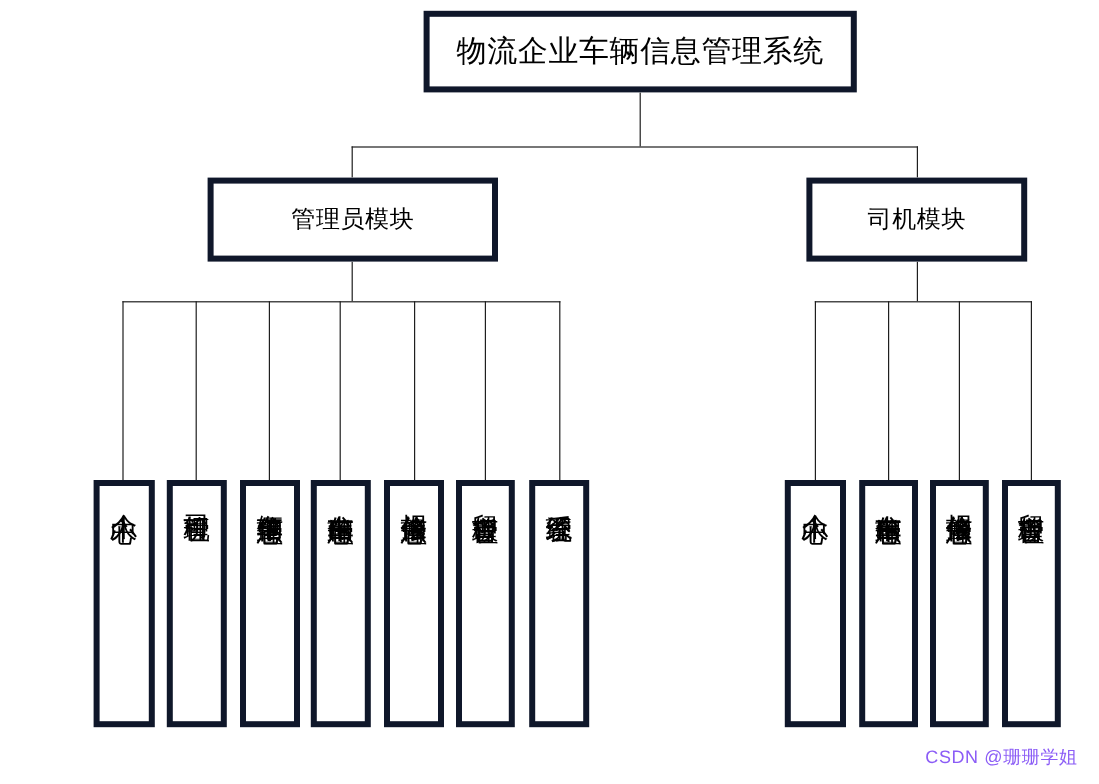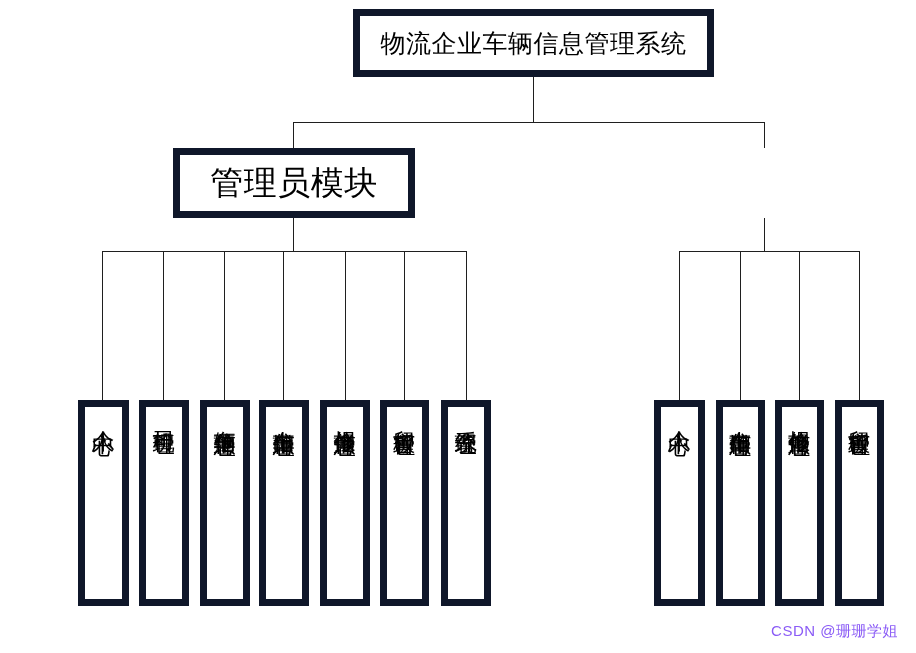--- a/index.html
+++ b/index.html
@@ -15,21 +15,21 @@
     width: 916px;
     height: 653px;
     background: #ffffff;
     overflow: hidden;
   }
 
   
   .node {
     position: absolute;
     box-sizing: border-box;
-    border: 7px solid #0f172a;
+    border: 5px solid #0f172a;
     background: #ffffff;
     display: flex;
     align-items: center;
     justify-content: center;
   }
 
   .node-label {
     color: #000000;
     line-height: 1.12;
     white-space: nowrap;
@@ -43,21 +43,21 @@
     width: 361px;
     height: 68px;
   }
   #node-root .node-label {
     font-size: 25px;
     letter-spacing: 0.5px;
   }
 
   
   .module-node .node-label {
-    font-size: 33px;
+    font-size: 20px;
     letter-spacing: 0.5px;
   }
   #node-admin {
     left: 173px;
     top: 148px;
     width: 242px;
     height: 70px;
   }
   #node-driver {
     left: 672px;
@@ -134,20 +134,23 @@
   <div class="conn-v" style="left:799px; top:251px; height:149px;"></div>
   <div class="conn-v" style="left:859px; top:251px; height:149px;"></div>
 
   <div class="node" id="node-root">
     <span class="node-label">物流企业车辆信息管理系统</span>
   </div>
 
   <div class="node module-node" id="node-admin">
     <span class="node-label">管理员模块</span>
   </div>
+  <div class="node module-node" id="node-driver">
+    <span class="node-label">司机模块</span>
+  </div>
 
   <div class="node leaf-node" style="left:78px; width:51px;">
     <span class="node-label">个人中心</span>
   </div>
   <div class="node leaf-node" style="left:139px; width:50px;">
     <span class="node-label">司机管理</span>
   </div>
   <div class="node leaf-node" style="left:200px; width:50px;">
     <span class="node-label">车辆信息管理</span>
   </div>

